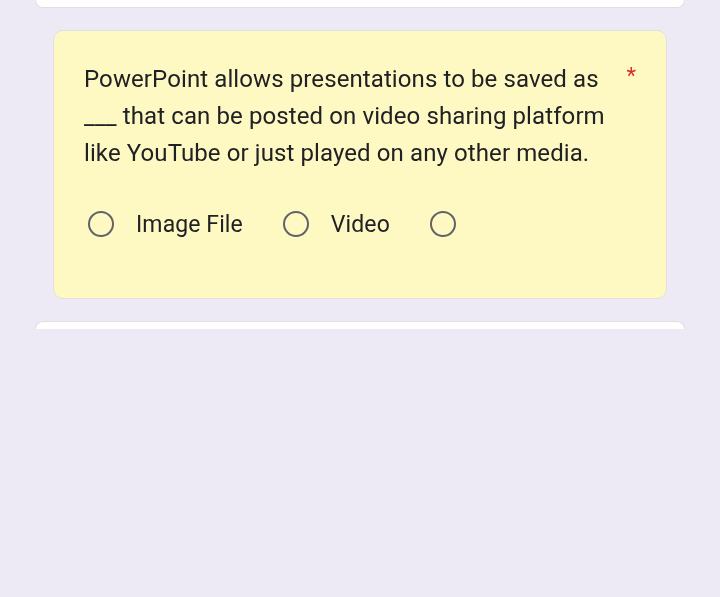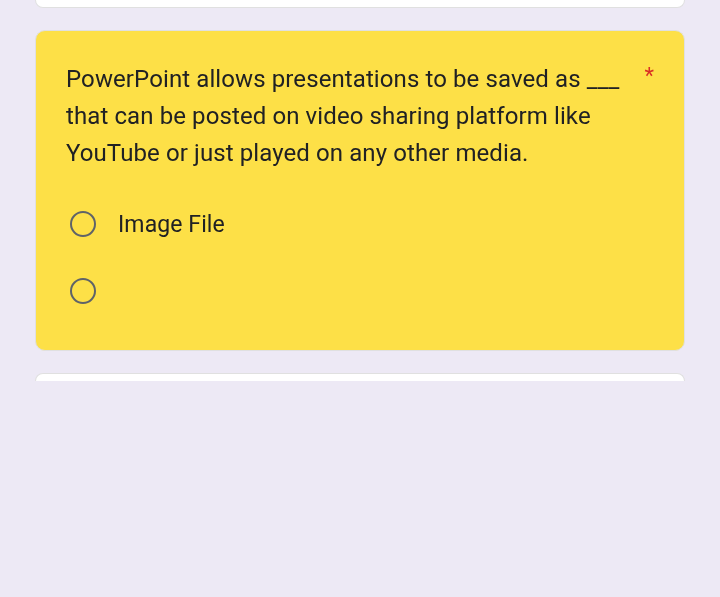--- a/index.html
+++ b/index.html
@@ -17,24 +17,24 @@
     }
     .card-edge {
       background: #fff;
       border-radius: 0 0 10px 10px;
       height: 8px;
       margin: 0 35px;
       border: 1px solid #e0e0e0;
       border-top: none;
     }
     .question-card {
-      background: #fde047;
+      background: #fef9c3;
       border-radius: 10px;
-      margin: 22px 35px;
-      padding: 30px 30px 46px 30px;
+      margin: 22px 53px;
+      padding: 30px 30px 60px 30px;
       border: 1px solid #e0e0e0;
     }
     .question-header {
       display: flex;
       align-items: flex-start;
       gap: 10px;
       margin-bottom: 38px;
     }
     .question-text {
       font-size: 24px;
@@ -43,21 +43,21 @@
       letter-spacing: 0.1px;
     }
     .required-asterisk {
       color: #d93025;
       font-size: 22px;
       flex-shrink: 0;
       margin-top: 2px;
     }
     .options {
       display: flex;
-      flex-direction: column;
+      flex-direction: row;
       gap: 40px;
       padding-left: 4px;
     }
     .option-row {
       display: flex;
       align-items: center;
       gap: 22px;
       cursor: pointer;
     }
     .radio-circle {
@@ -91,17 +91,21 @@
     <span class="question-text">PowerPoint allows presentations to be saved as ___ that can be posted on video sharing platform like YouTube or just played on any other media.</span>
     <span class="required-asterisk">*</span>
   </div>
   <div class="options">
     <label class="option-row">
       <span class="radio-circle"></span>
       <span class="option-label">Image File</span>
     </label>
     <label class="option-row">
       <span class="radio-circle"></span>
+      <span class="option-label">Video</span>
+    </label>
+    <label class="option-row">
+      <span class="radio-circle"></span>
     </label>
   </div>
 </div>
 
 <div class="card-edge-bottom"></div>
 
 </body></html>

